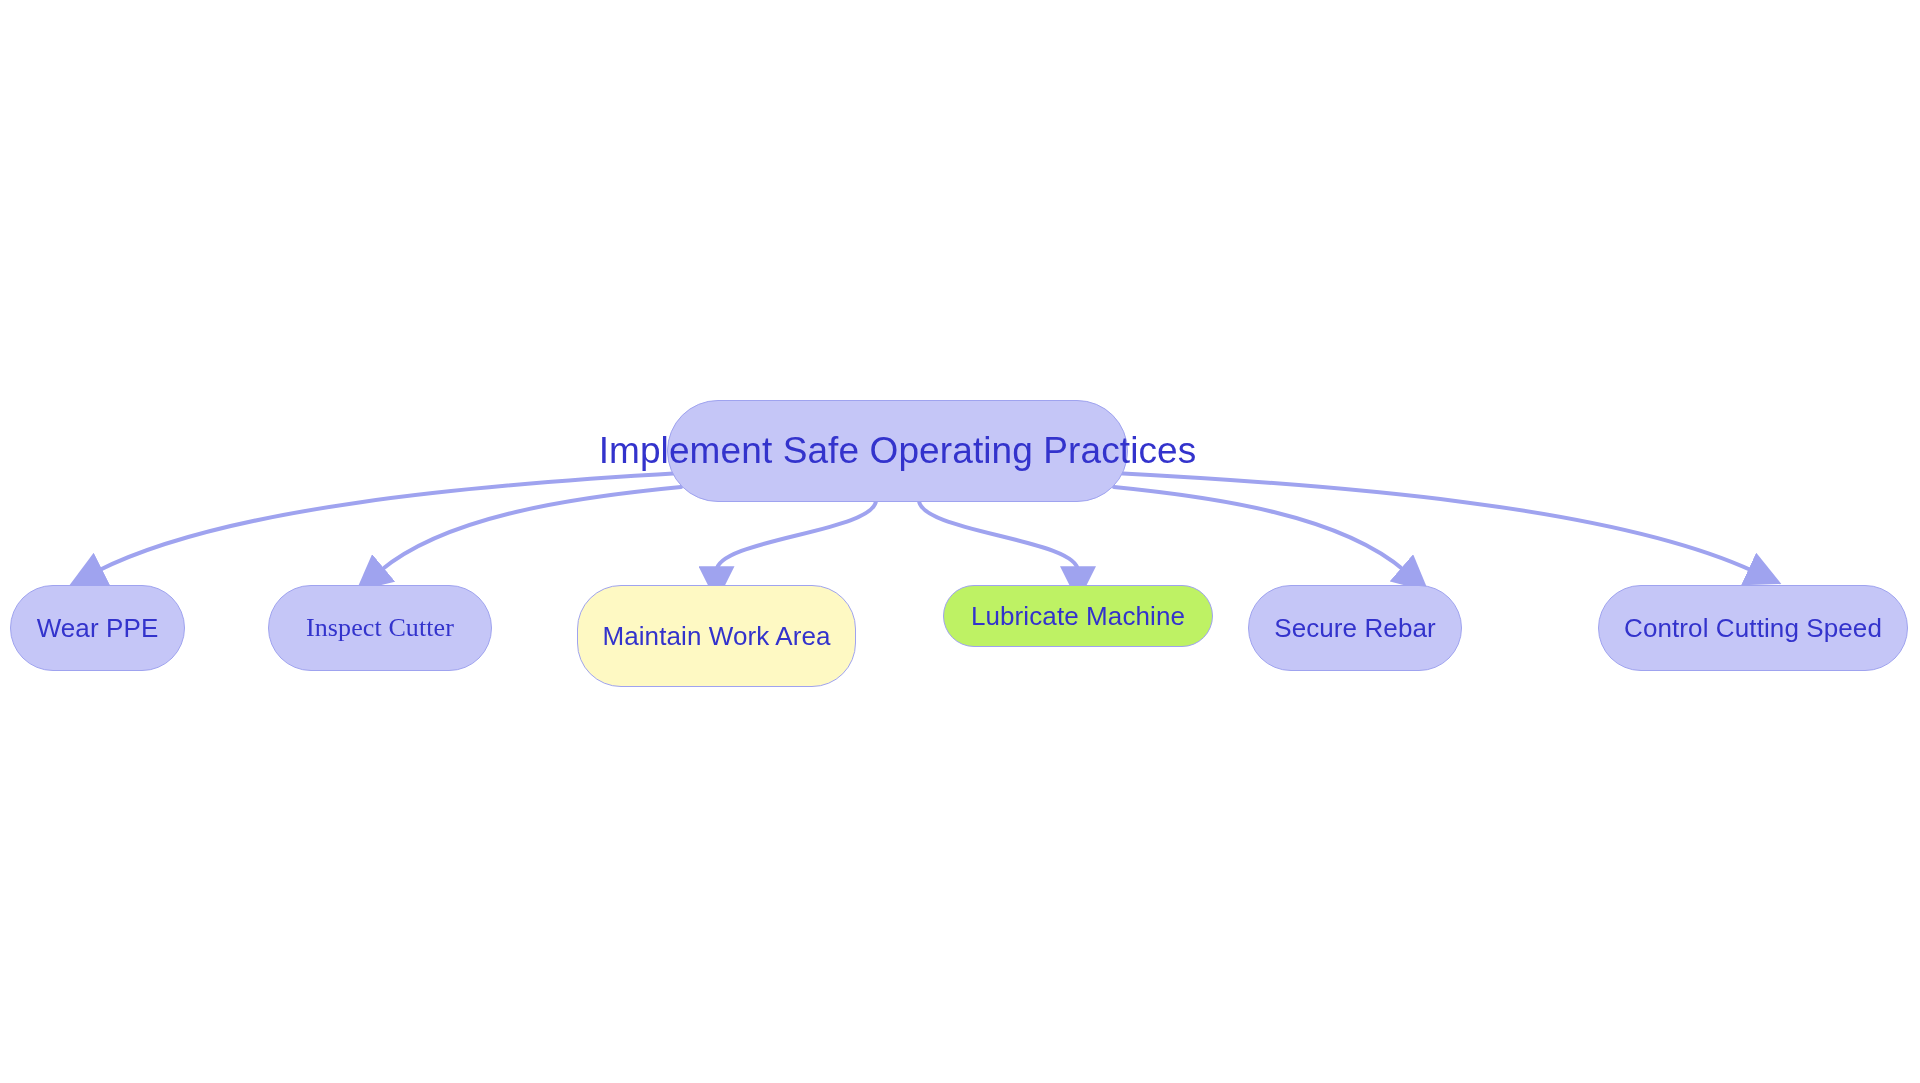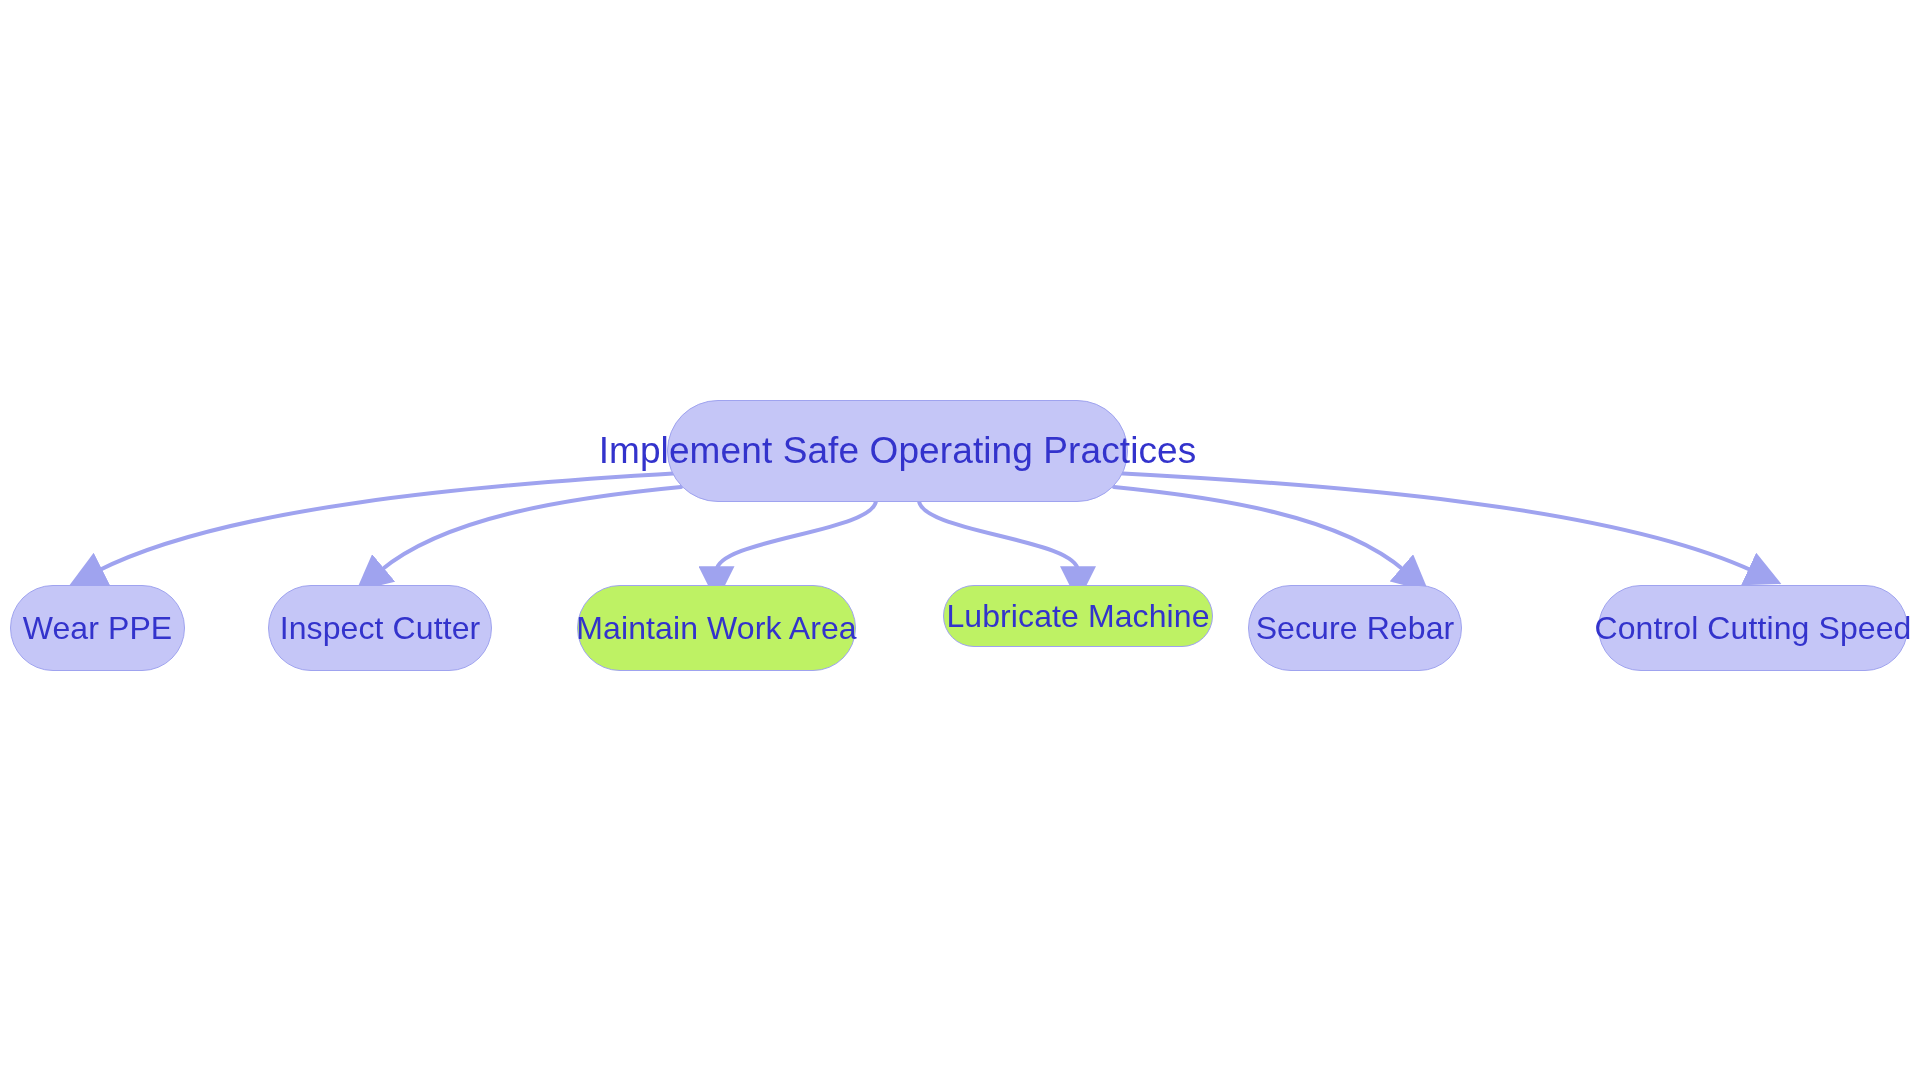--- a/index.html
+++ b/index.html
@@ -41,21 +41,21 @@
     white-space: nowrap;
     user-select: none;
   }
   .node-root {
     border-radius: 52px;
     font-size: 37px;
     letter-spacing: 0.1px;
   }
   .node-leaf {
     border-radius: 44px;
-    font-size: 32px;
+    font-size: 26px;
     letter-spacing: 0.1px;
   }
 </style>
 </head>
 <body>
 
 <div id="stage" style="background: rgb(255, 255, 255);">
 
   <svg id="edge-layer" viewBox="0 0 1920 1083" width="1920" height="1083" xmlns="http://www.w3.org/2000/svg">
     <defs>
@@ -74,24 +74,24 @@
       </g>
   </svg>
 
   <div id="nodes">
       <div class="node node-root" style="left: 667px; top: 400px; width: 461px; height: 102px; background: rgb(197, 198, 247); border-color: rgb(159, 163, 239); color: rgb(51, 51, 204);">
         <span>Implement Safe Operating Practices</span>
       </div>
       <div class="node node-leaf" style="left: 10px; top: 585px; width: 175px; height: 86px; background: rgb(197, 198, 247); border-color: rgb(159, 163, 239); color: rgb(51, 51, 204);">
         <span>Wear PPE</span>
       </div>
-      <div class="node node-leaf" style="left: 268px; top: 585px; width: 224px; height: 86px; background: rgb(197, 198, 247); border-color: rgb(159, 163, 239); color: rgb(51, 51, 204);">
+      <div class="node node-leaf" style="left: 268px; top: 585px; width: 224px; height: 86px; background: rgb(197, 198, 247); border-color: rgb(159, 163, 239); color: rgb(51, 51, 204); font-family: Liberation Serif, serif;">
         <span>Inspect Cutter</span>
       </div>
-      <div class="node node-leaf" style="left: 577px; top: 585px; width: 279px; height: 86px; background: #bef264; border-color: rgb(159, 163, 239); color: rgb(51, 51, 204);">
+      <div class="node node-leaf" style="left: 577px; top: 585px; width: 279px; height: 102px; background: #fef9c3; border-color: rgb(159, 163, 239); color: rgb(51, 51, 204);">
         <span>Maintain Work Area</span>
       </div>
       <div class="node node-leaf" style="left: 943px; top: 585px; width: 270px; height: 62px; background: #bef264; border-color: rgb(159, 163, 239); color: rgb(51, 51, 204);">
         <span>Lubricate Machine</span>
       </div>
       <div class="node node-leaf" style="left: 1248px; top: 585px; width: 214px; height: 86px; background: rgb(197, 198, 247); border-color: rgb(159, 163, 239); color: rgb(51, 51, 204);">
         <span>Secure Rebar</span>
       </div>
       <div class="node node-leaf" style="left: 1598px; top: 585px; width: 310px; height: 86px; background: rgb(197, 198, 247); border-color: rgb(159, 163, 239); color: rgb(51, 51, 204);">
         <span>Control Cutting Speed</span>

